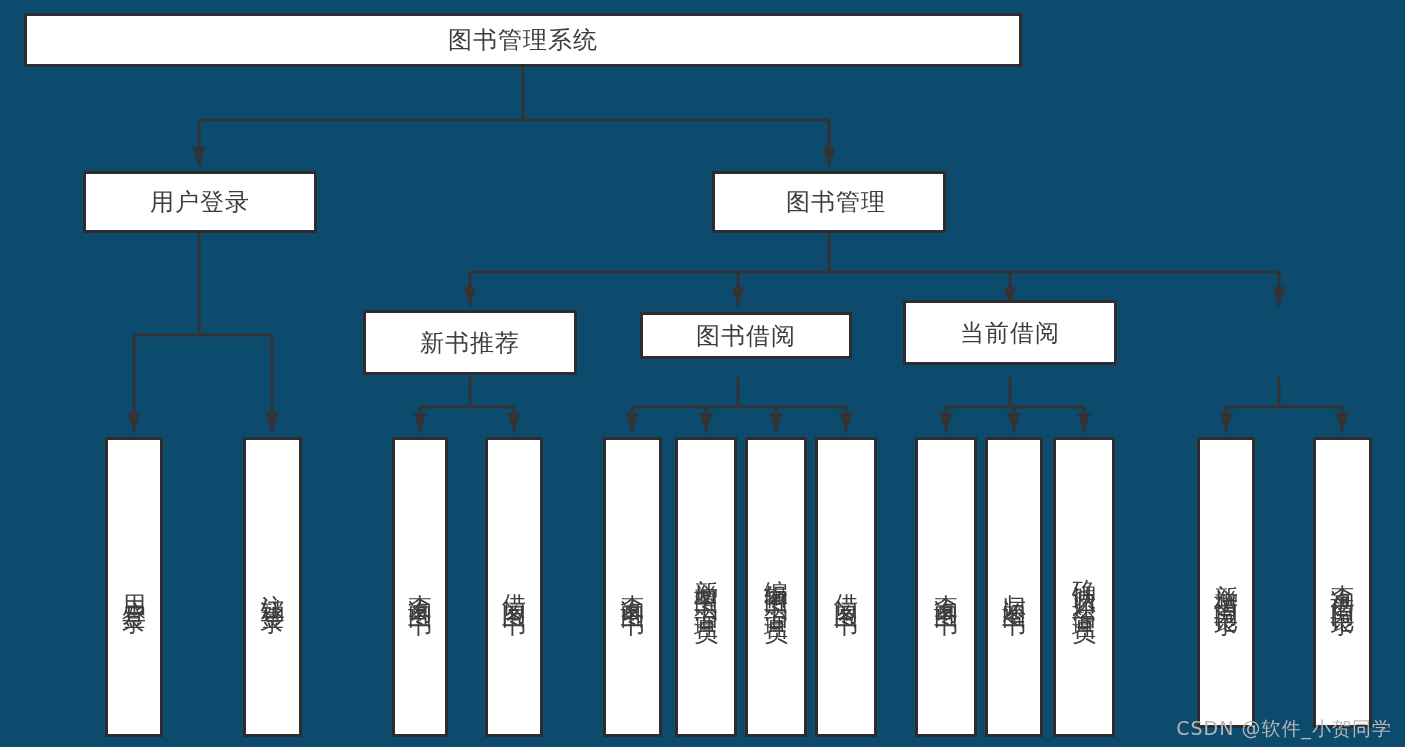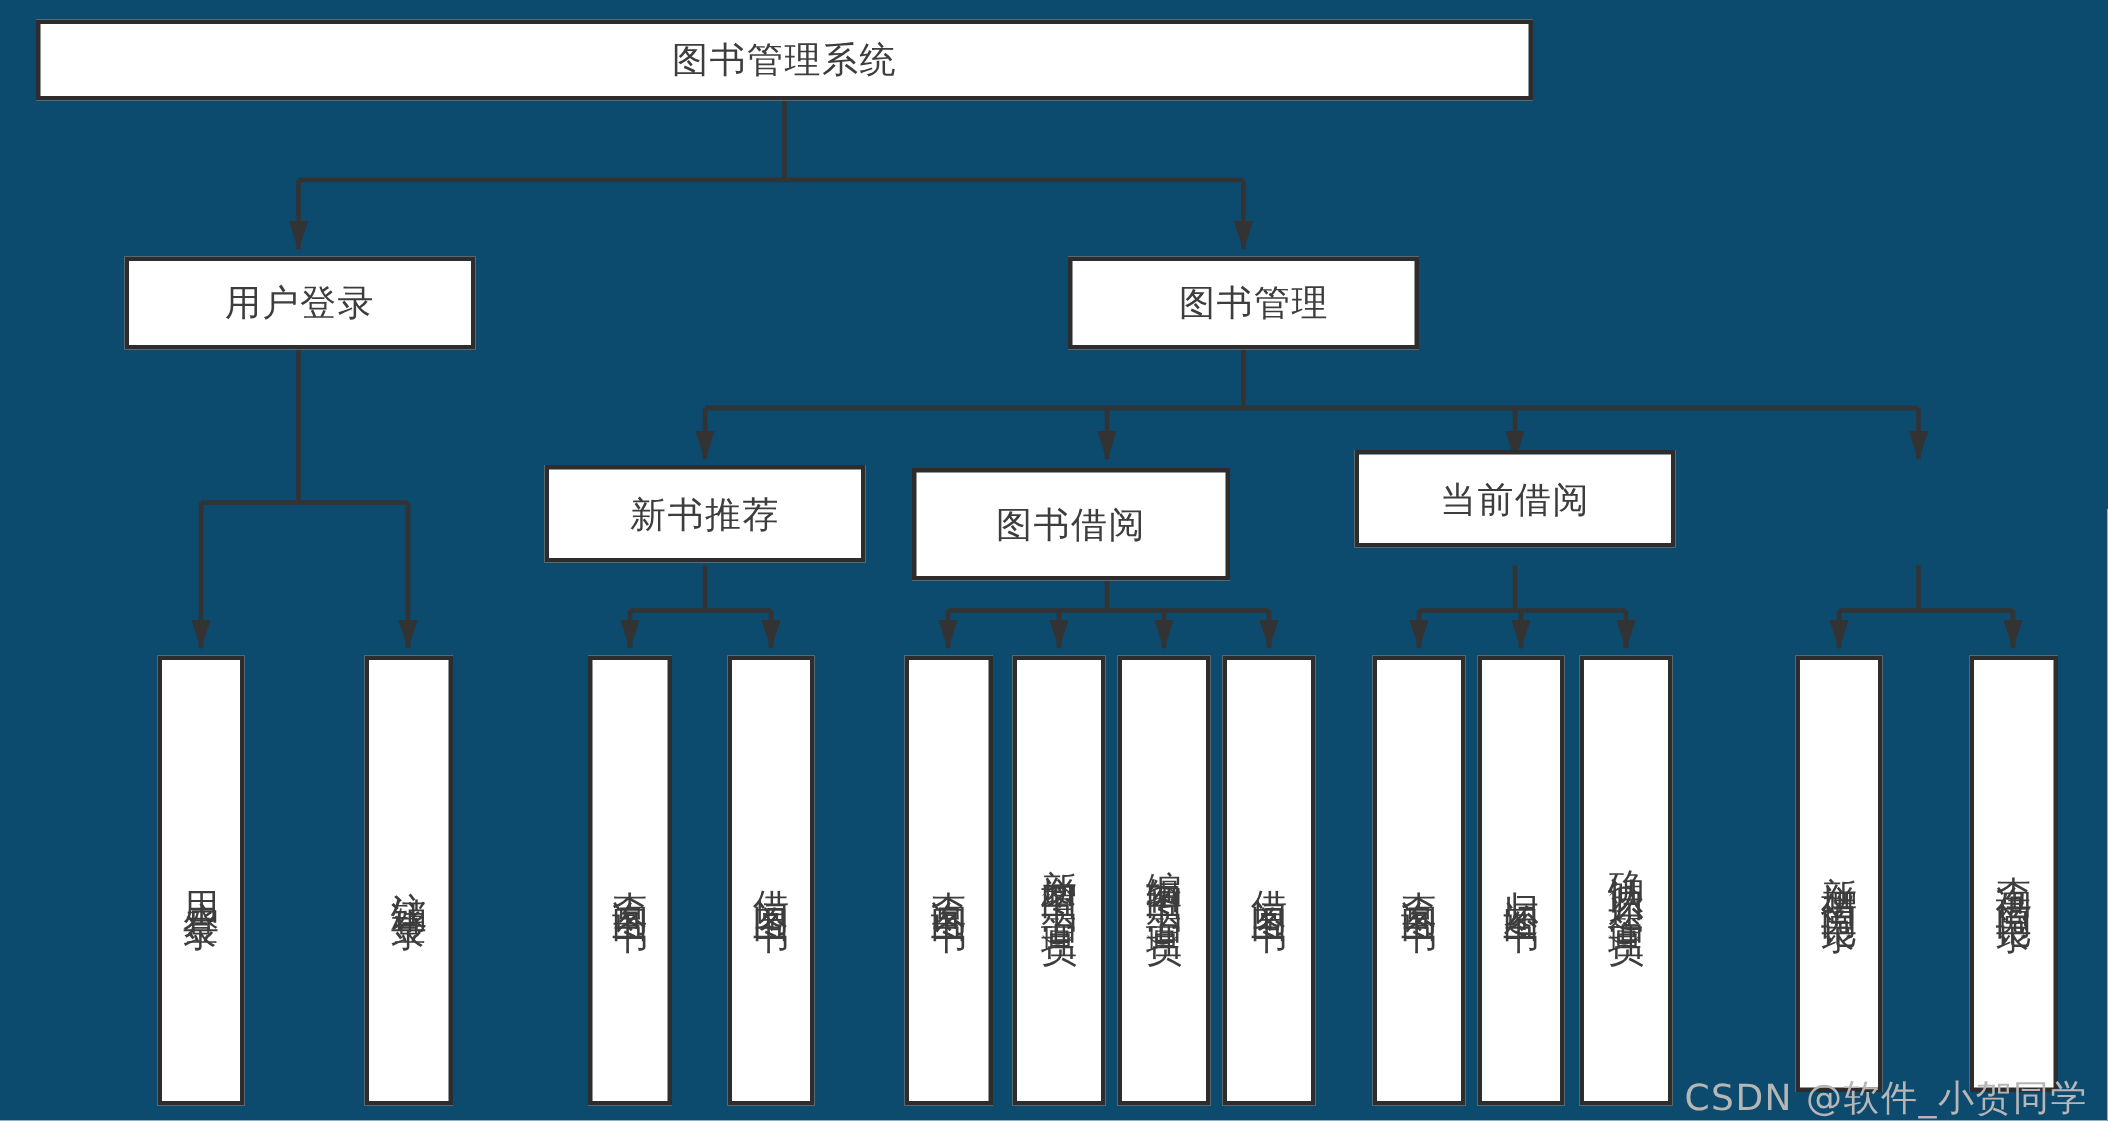--- a/index.html
+++ b/index.html
@@ -36,21 +36,21 @@
     text-orientation: mixed;
     font-size: 24px;
     line-height: 1;
     letter-spacing: 6px;
     color: #3d3d3d;
   }
   #watermark {
     position: absolute;
     right: 13px;
     top: 716px;
-    font-size: 24px;
+    font-size: 19px;
     letter-spacing: 1px;
     color: #b6b6b6;
     white-space: nowrap;
   }
 </style>
 </head>
 <body>
 
 <div id="canvas">
 
@@ -94,21 +94,21 @@
     <path d="M1226,407 V432" stroke="#333333" stroke-width="3" fill="none" marker-end="url(#arrow)"></path>
     <path d="M1342,407 V432" stroke="#333333" stroke-width="3" fill="none" marker-end="url(#arrow)"></path>
   </svg>
 
   <div class="box" style="left:24px; top:13px; width:998px; height:54px;">图书管理系统</div>
 
   <div class="box" style="left:83px; top:171px; width:234px; height:62px;">用户登录</div>
   <div class="box" style="left:712px; top:171px; width:234px; height:62px;padding-left:14px;">图书管理</div>
 
   <div class="box" style="left:363px; top:310px; width:214px; height:65px;">新书推荐</div>
-  <div class="box" style="left:608px; top:312px; width:212px; height:75px;">图书借阅</div>
+  <div class="box" style="left:640px; top:312px; width:212px; height:47px;">图书借阅</div>
   <div class="box" style="left:903px; top:300px; width:214px; height:65px;">当前借阅</div>
 
   <div class="box leaf" style="left:105px; top:437px; width:58px; height:300px;">
     <span class="vtext">用户登录</span>
   </div>
   <div class="box leaf" style="left:243px; top:437px; width:59px; height:300px;">
     <span class="vtext">注销登录</span>
   </div>
 
   <div class="box leaf" style="left:392px; top:437px; width:56px; height:300px;">

